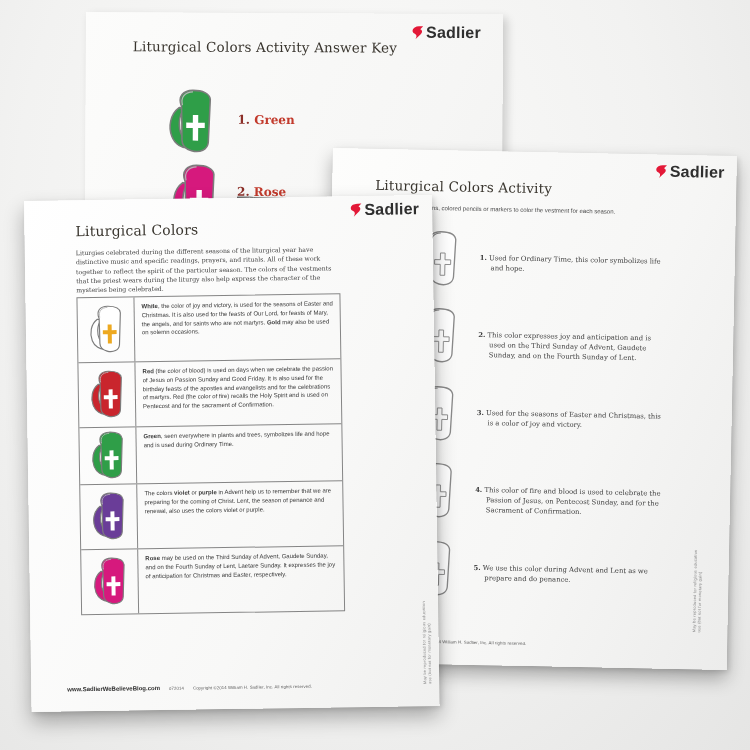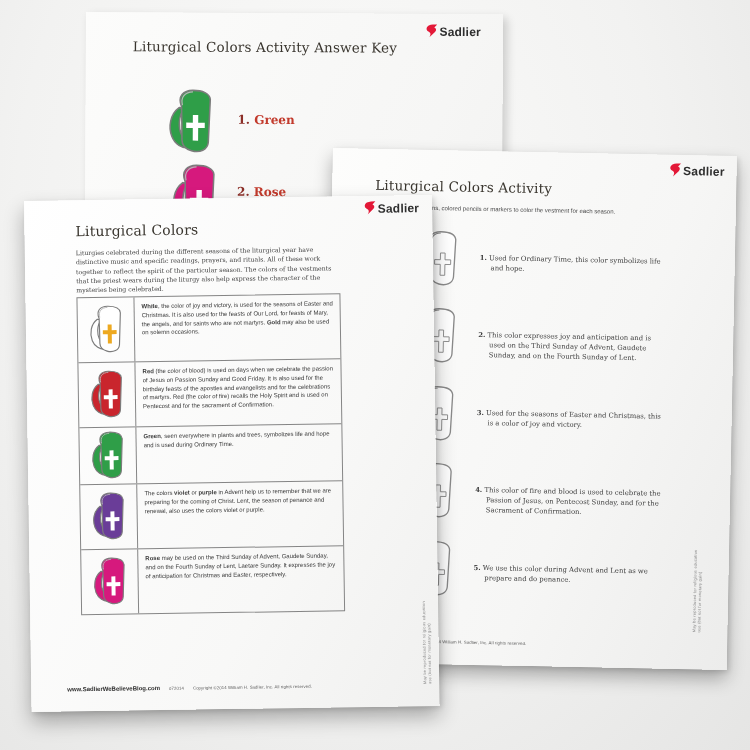--- a/index.html
+++ b/index.html
@@ -20,21 +20,21 @@
     box-shadow:0 9px 18px rgba(0,0,0,.30), 2px 2px 5px rgba(0,0,0,.12);
   }
   #page-front{
     left:24px;top:201px;width:408px;height:511px;z-index:3;transform:rotate(-.85deg);
     background:linear-gradient(118deg,#ffffff 0%,#f8f8f7 65%,#f0f0ef 100%);
     box-shadow:0 10px 20px rgba(0,0,0,.30), 2px 2px 5px rgba(0,0,0,.12);
   }
   .abs{position:absolute;}
   .logo{position:absolute;display:flex;align-items:center;gap:2px;}
   .logo-glyph{width:13px;height:15px;display:block;}
-  .logo-text{font-weight:bold;font-size:12px;color:#2f2f2f;letter-spacing:.2px;}
+  .logo-text{font-weight:bold;font-size:16px;color:#2f2f2f;letter-spacing:.2px;}
   .title{font-family:"DejaVu Serif", serif;color:#3a362f;letter-spacing:.2px;}
   .vest{display:block;}
   .vest.outline{--vb:#ffffff;--vo:#8a8a8a;--vr:#8a8a8a;--vc:#ffffff;--vcs:#8a8a8a;}
   
   .tbl{position:absolute;left:51px;top:97px;width:262px;border:1px solid #858585;background:transparent;}
   .trow{display:flex;border-bottom:1px solid #858585;}
   .trow:last-child{border-bottom:none;}
   .ticon{width:56px;min-width:56px;border-right:1px solid #858585;display:flex;align-items:center;justify-content:center;}
   .ttext{padding:5px 6px 4px 7px;font-size:6px;line-height:8.8px;color:#3b3b3b;}
   .r64{height:64px;} .r56{height:56px;}
@@ -78,21 +78,21 @@
     <use href="#vest"></use>
     </svg>
   <div class="ans" style="left:152px;top:100px;">
     <span class="num">1.</span>
     <span class="val">Green</span>
   </div>
 
   <svg class="vest abs" style="left: 82px; top: 151px; --vb: #d6197d; --vc: #ffffff;" width="54" height="67">
     <use href="#vest"></use>
     </svg>
-  <div class="ans" style="left:152px;top:172px;">
+  <div class="ans" style="left:152px;top:172px;text-decoration:underline;">
     <span class="num">2.</span>
     <span class="val">Rose</span>
   </div>
 </div>
 
 <div class="page" id="page-activity">
   <div class="logo" style="right: 12px; top: 8px; color: rgb(227, 24, 55);">
     <svg class="logo-glyph">
         <use href="#slogo"></use>
       </svg>

